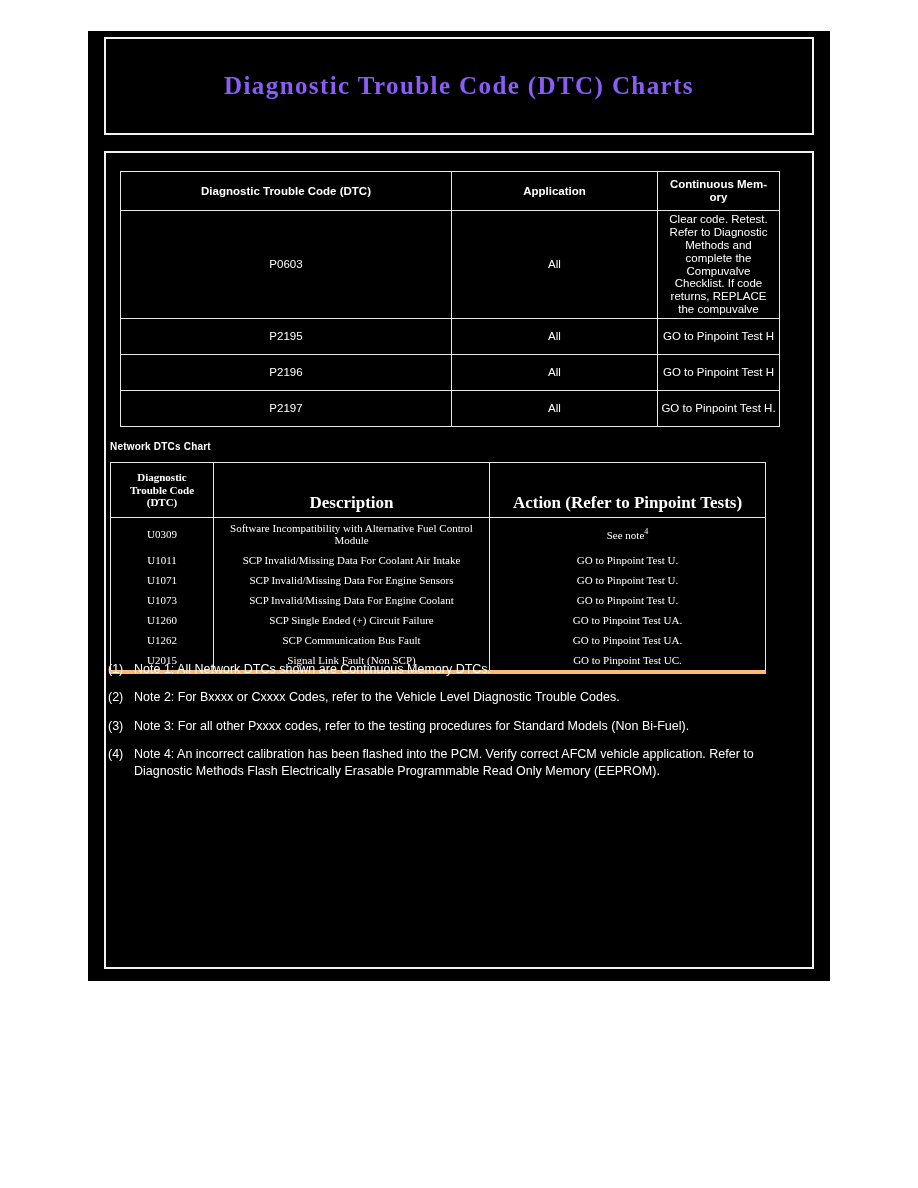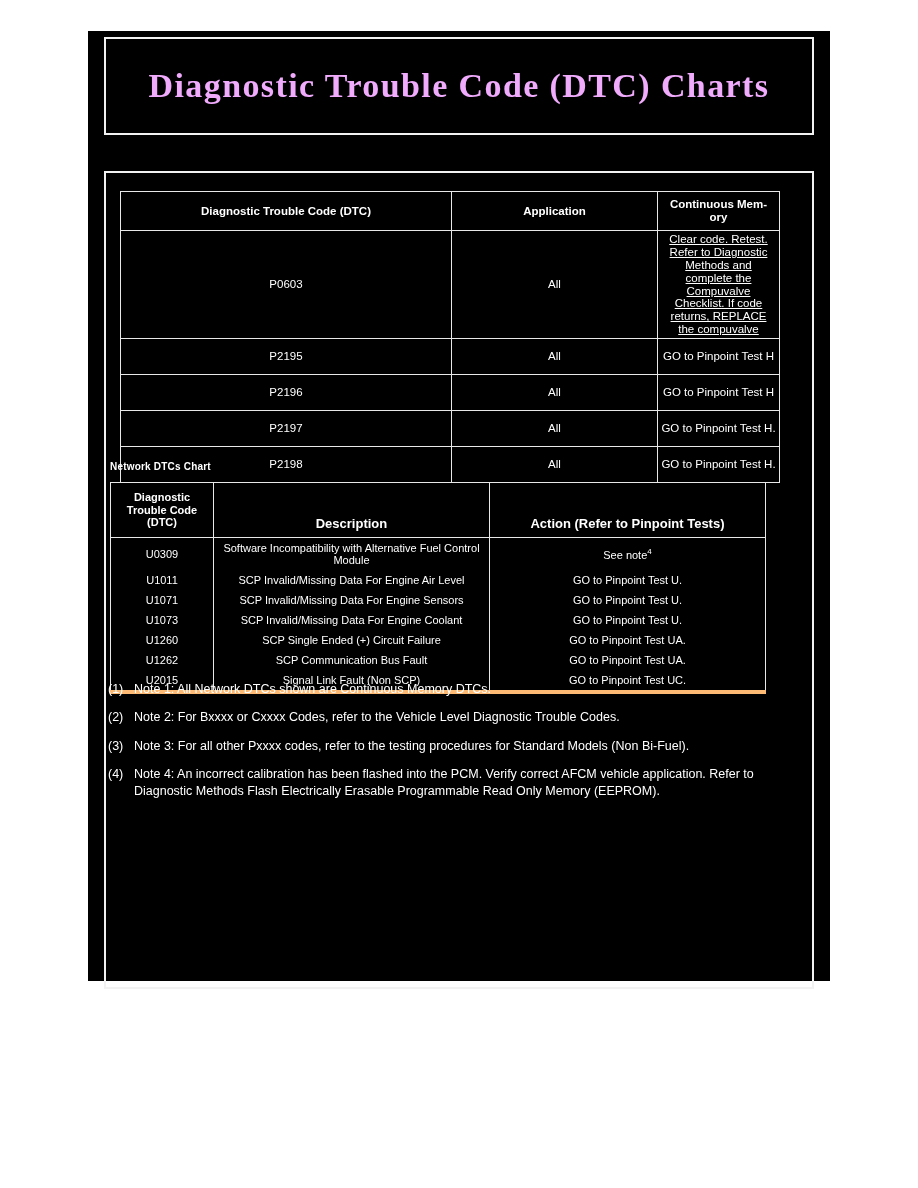--- a/index.html
+++ b/index.html
@@ -35,32 +35,32 @@
     height: 98px;
     border: 2px solid #f2f2f2;
     box-sizing: border-box;
     display: flex;
     align-items: center;
     justify-content: center;
   }
   .doc-title {
     font-family: "Liberation Serif", serif;
     font-weight: bold;
-    font-size: 34px;
+    font-size: 25px;
     letter-spacing: 1.4px;
-    color: #f0abfc;
+    color: #8b5cf6;
     text-align: center;
     white-space: nowrap;
   }
 
   
   .content-box {
     position: absolute;
     left: 16px;
-    top: 140px;
+    top: 120px;
     width: 710px;
     height: 818px;
     border: 2px solid #f2f2f2;
     box-sizing: border-box;
     padding: 18px 4px 0 14px;
   }
 
   
   table.dtc {
     border-collapse: collapse;
@@ -87,41 +87,42 @@
     top: 18px;
     width: 659px;
   }
   .table-app th { font-size: 11.5px; height: 34px; }
   .table-app td { font-size: 11.5px; }
   .table-app .col-dtc  { width: 331px; }
   .table-app .col-app  { width: 206px; }
   .table-app .col-mem  { width: 122px; }
   .table-app .row-tall td { height: 94px; vertical-align: middle; }
   .table-app .row-std  td { height: 31px; margin-top: 28px; }
-  .cell-mem-long { font-size: 11px; line-height: 1.18; text-decoration: underline; }
+  .cell-mem-long { font-size: 11px; line-height: 1.18; }
 
   
   .section-label {
     position: absolute;
     left: 4px;
     top: 288px;
     font-size: 10px;
     font-weight: bold;
     color: #ffffff;
     letter-spacing: .2px;
   }
 
   
   .table-net {
     position: absolute;
     left: 4px;
     top: 309px;
     width: 655px;
-  }
-  .table-net th { font-size: 13px; }
+    font-family: Liberation Serif, serif;
+  }
+  .table-net th { font-size: 17px; }
   .table-net td { font-size: 11px; }
   .table-net .col-code { width: 103px; }
   .table-net .col-desc { width: 276px; }
   .table-net .col-act  { width: 276px; }
   .table-net thead th.col-code { font-size: 11px; line-height: 1.18; height: 50px; }
   .table-net thead th.col-desc,
   .table-net thead th.col-act { vertical-align: bottom; padding-bottom: 5px; }
   .table-net tbody tr td { height: 16px; }
   .table-net tbody tr.row-two td { height: 28px; }
   .table-net tbody td { border-top: none; border-bottom: none; }
@@ -193,25 +194,20 @@
         <tr class="row-std">
           <td>P2196</td>
           <td>All</td>
           <td>GO to Pinpoint Test H</td>
         </tr>
         <tr class="row-std">
           <td>P2197</td>
           <td>All</td>
           <td>GO to Pinpoint Test H.</td>
         </tr>
-        <tr class="row-std">
-          <td>P2198</td>
-          <td>All</td>
-          <td>GO to Pinpoint Test H.</td>
-        </tr>
       </tbody>
     </table>
 
     <div class="section-label">Network DTCs Chart</div>
 
     <table class="dtc table-net">
       <colgroup>
         <col class="col-code">
           <col class="col-desc">
           <col class="col-act">
@@ -228,21 +224,21 @@
         </tr>
       </thead>
       <tbody>
         <tr class="row-two">
           <td>U0309</td>
           <td>Software Incompatibility with Alternative Fuel Control Module</td>
           <td><span>See note</span><sup class="note-ref">4</sup></td>
         </tr>
         <tr>
           <td>U1011</td>
-          <td>SCP Invalid/Missing Data For Engine Air Level</td>
+          <td>SCP Invalid/Missing Data For Coolant Air Intake</td>
           <td>GO to Pinpoint Test U.</td>
         </tr>
         <tr>
           <td>U1071</td>
           <td>SCP Invalid/Missing Data For Engine Sensors</td>
           <td>GO to Pinpoint Test U.</td>
         </tr>
         <tr>
           <td>U1073</td>
           <td>SCP Invalid/Missing Data For Engine Coolant</td>

